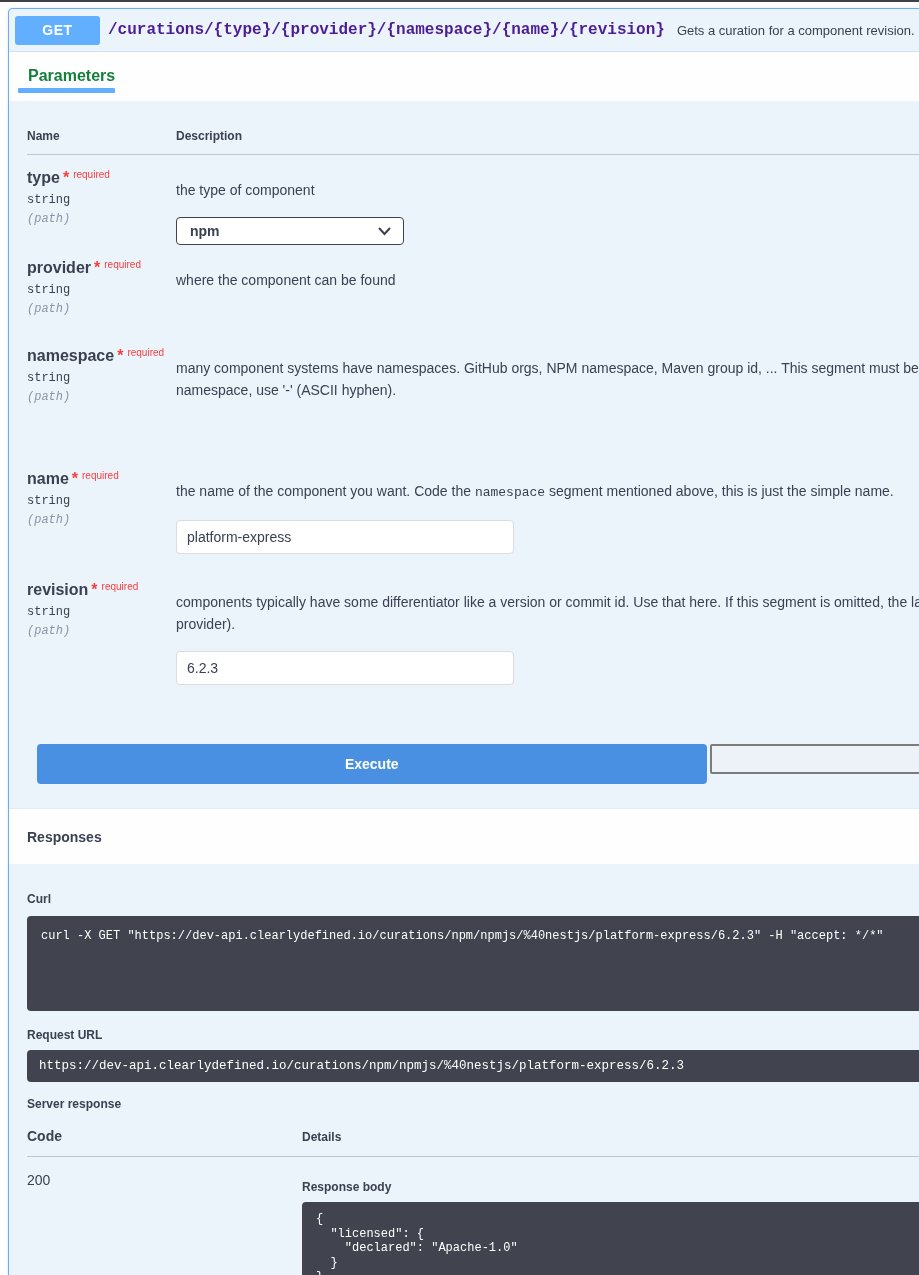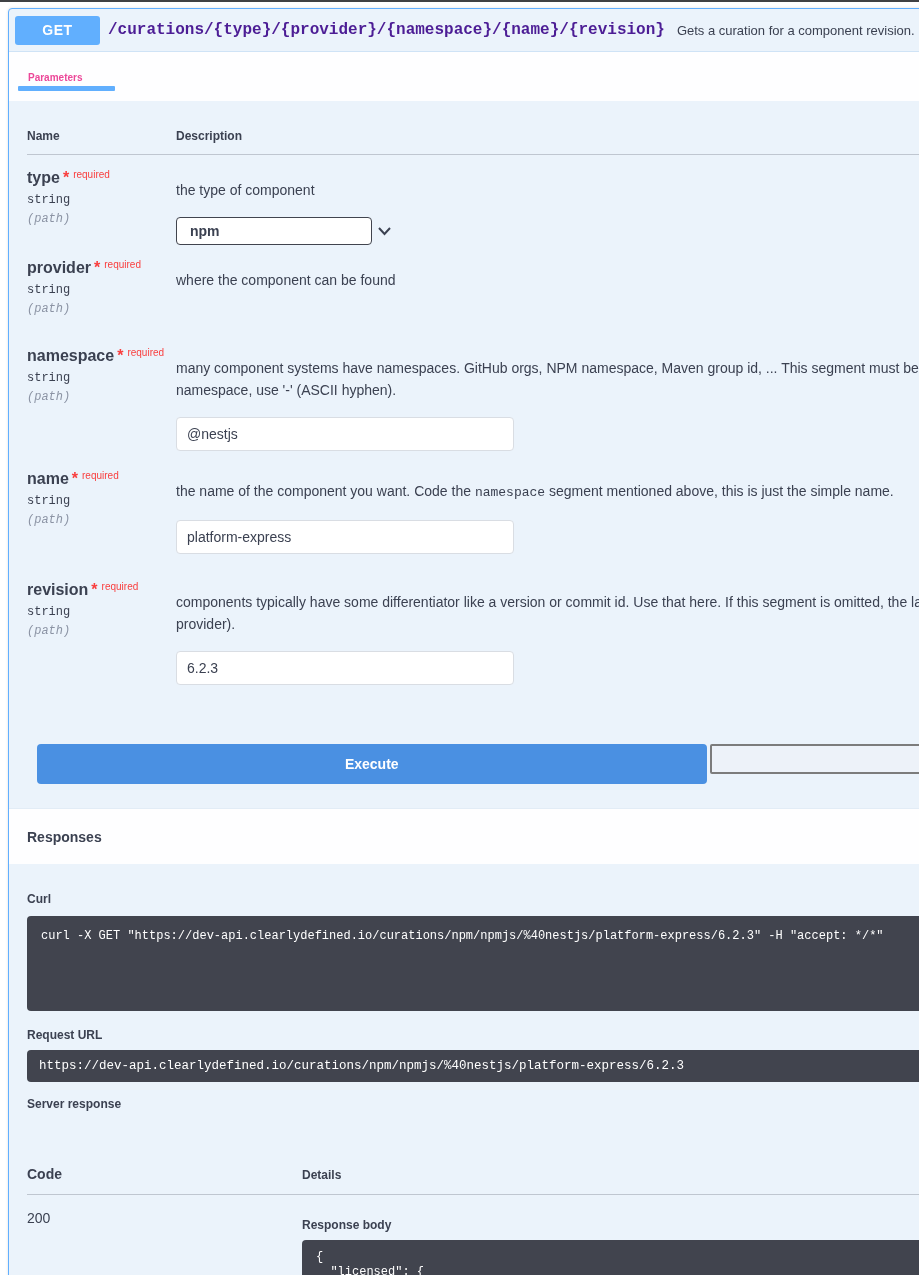--- a/index.html
+++ b/index.html
@@ -52,21 +52,21 @@
 
   
   .tab-header {
     background: rgba(255,255,255,.92);
     height: 49px;
     padding: 15px 0 0 9px;
   }
   .tab-item { display: inline-block; cursor: pointer; }
   .tab-item .tab-label {
     display: block; padding: 0 10px;
-    font-size: 10px; font-weight: 700; color: #ec4899;
+    font-size: 16px; font-weight: 700; color: #15803d;
   }
   .tab-underline {
     margin-top: 3px; height: 5px; width: 97px;
     background: #61affe; border-radius: 1px;
   }
 
   
   .params-body { padding: 0 18px 24px 18px; }
   .params-table { padding-top: 28px; }
   .t-head {
@@ -100,21 +100,21 @@
     font-family: "Liberation Mono", monospace;
     font-size: 12px; font-style: italic; margin-top: 5px; color: #8b93a4;
   }
 
   .p-desc { flex: 1; padding-top: 10px; font-size: 14px; color: #3b4151; line-height: 22px; }
   .desc-line { white-space: nowrap; }
   .inline-code { font-family: "Liberation Mono", monospace; font-size: 13px; }
 
   .select-wrap { position: relative; width: 228px; margin-top: 16px; }
   .param-select {
-    width: 196px; height: 28px;
+    width: 228px; height: 28px;
     -webkit-appearance: none; appearance: none;
     background: #fff;
     border: 1px solid #41444e; border-radius: 4px;
     font-family: "Liberation Sans", sans-serif;
     font-size: 14px; font-weight: 700; color: #3b4151;
     padding: 0 30px 0 13px;
     outline: none;
   }
   .chevron-icon {
     position: absolute; right: 13px; top: 9px;
@@ -181,21 +181,21 @@
   .url-block { margin-top: 8px; height: 32px; padding: 9px 12px; font-size: 12.5px; }
   .lbl-server-response { display: block; margin-top: 15px; }
 
   .sr-table { margin-top: 17px; }
   .sr-head {
     display: flex; align-items: baseline;
     padding-bottom: 12px;
     border-bottom: 1px solid rgba(59,65,81,.25);
   }
   .sr-col-code { width: 275px; flex-shrink: 0; }
-  .sr-code-header { font-size: 14px; font-weight: 700; margin-top: 38px; }
+  .sr-code-header { font-size: 14px; font-weight: 700; }
   .sr-details-header { font-size: 12px; font-weight: 700; }
   .sr-row { display: flex; padding-top: 15px; }
   .status-code { font-size: 14px; color: #3b4151; }
   .sr-details { flex: 1; }
   .lbl-response-body { display: block; margin-top: 8px; }
   .response-body-block {
     margin-top: 8px; height: 87px; padding: 10px 14px;
     line-height: 14.5px;
   }
   .response-body-block pre { margin: 0; font: inherit; color: inherit; }
@@ -265,21 +265,20 @@
         <div class="p-name">
           <div>
             <span class="param-title">namespace</span><span class="req-star">*</span><span class="req-label">required</span>
           </div>
           <div class="param-type">string</div>
           <div class="param-in">(path)</div>
         </div>
         <div class="p-desc">
           <div class="desc-line">many component systems have namespaces. GitHub orgs, NPM namespace, Maven group id, ... This segment must be supplied. If your component does not have a</div>
           <div class="desc-line">namespace, use '-' (ASCII hyphen).</div>
-          <input class="param-input" value="@nestjs" style="">
         </div>
       </div>
 
       <div class="p-row row-name">
         <div class="p-name">
           <div>
             <span class="param-title">name</span><span class="req-star">*</span><span class="req-label">required</span>
           </div>
           <div class="param-type">string</div>
           <div class="param-in">(path)</div>

